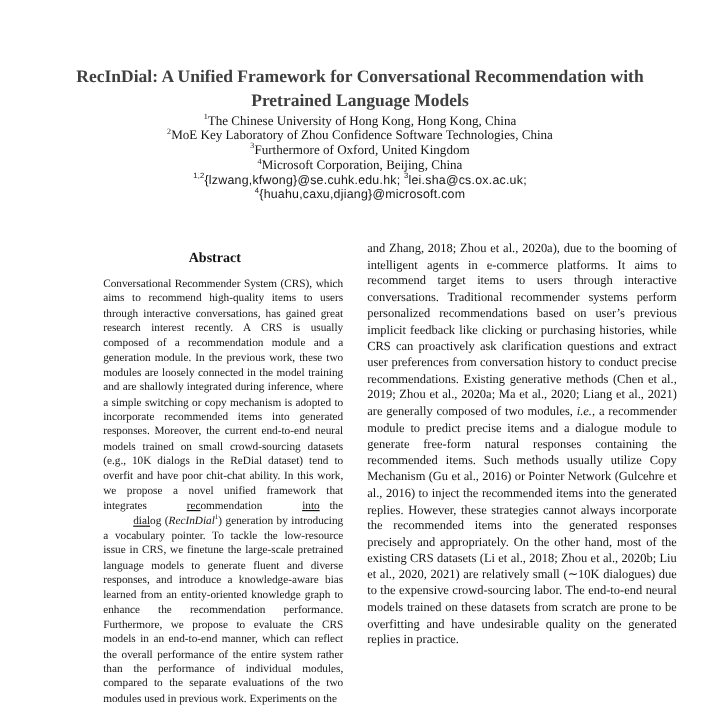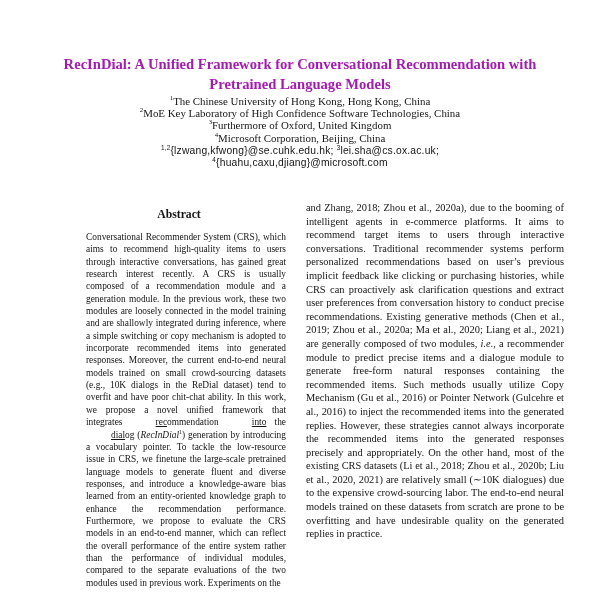--- a/index.html
+++ b/index.html
@@ -18,21 +18,21 @@
   }
   .header {
     padding-top: 55px;
     text-align: center;
   }
   .title {
     margin: 0 55px;
     font-size: 14.6px;
     line-height: 19.5px;
     font-weight: bold;
-    color: #a21caf;
+    color: #404040;
   }
   .authors {
     margin-top: 6px;
     font-size: 11.7px;
     line-height: 14px;
     font-weight: bold;
   }
   .affils {
     margin-top: 1px;
     font-size: 10.9px;
@@ -93,21 +93,21 @@
   .i { font-style: italic; }
 </style>
 </head>
 <body>
 
 <div class="page">
   <div class="header">
     <h1 class="title">RecInDial: A Unified Framework for Conversational Recommendation with Pretrained Language Models</h1>
     <div class="affils">
       <div><sup>1</sup><span>The Chinese University of Hong Kong, Hong Kong, China</span></div>
-      <div><sup>2</sup><span>MoE Key Laboratory of High Confidence Software Technologies, China</span></div>
+      <div><sup>2</sup><span>MoE Key Laboratory of Zhou Confidence Software Technologies, China</span></div>
       <div><sup>3</sup><span>Furthermore of Oxford, United Kingdom</span></div>
       <div><sup>4</sup><span>Microsoft Corporation, Beijing, China</span></div>
     </div>
     <div class="emails">
       <div><sup>1,2</sup><span>{lzwang,kfwong}@se.cuhk.edu.hk; </span><sup>3</sup><span>lei.sha@cs.ox.ac.uk;</span></div>
       <div><sup>4</sup><span>{huahu,caxu,djiang}@microsoft.com</span></div>
     </div>
   </div>
 
   <div class="cols">

